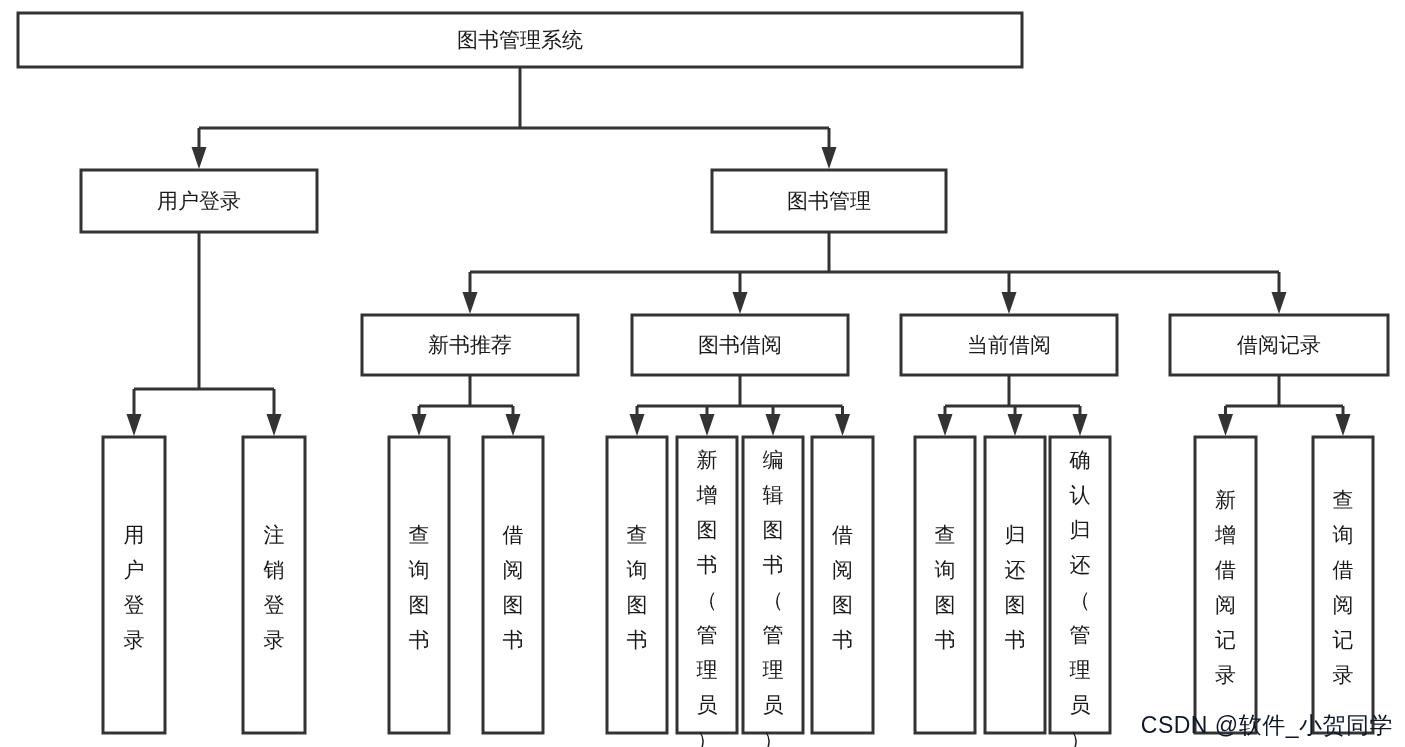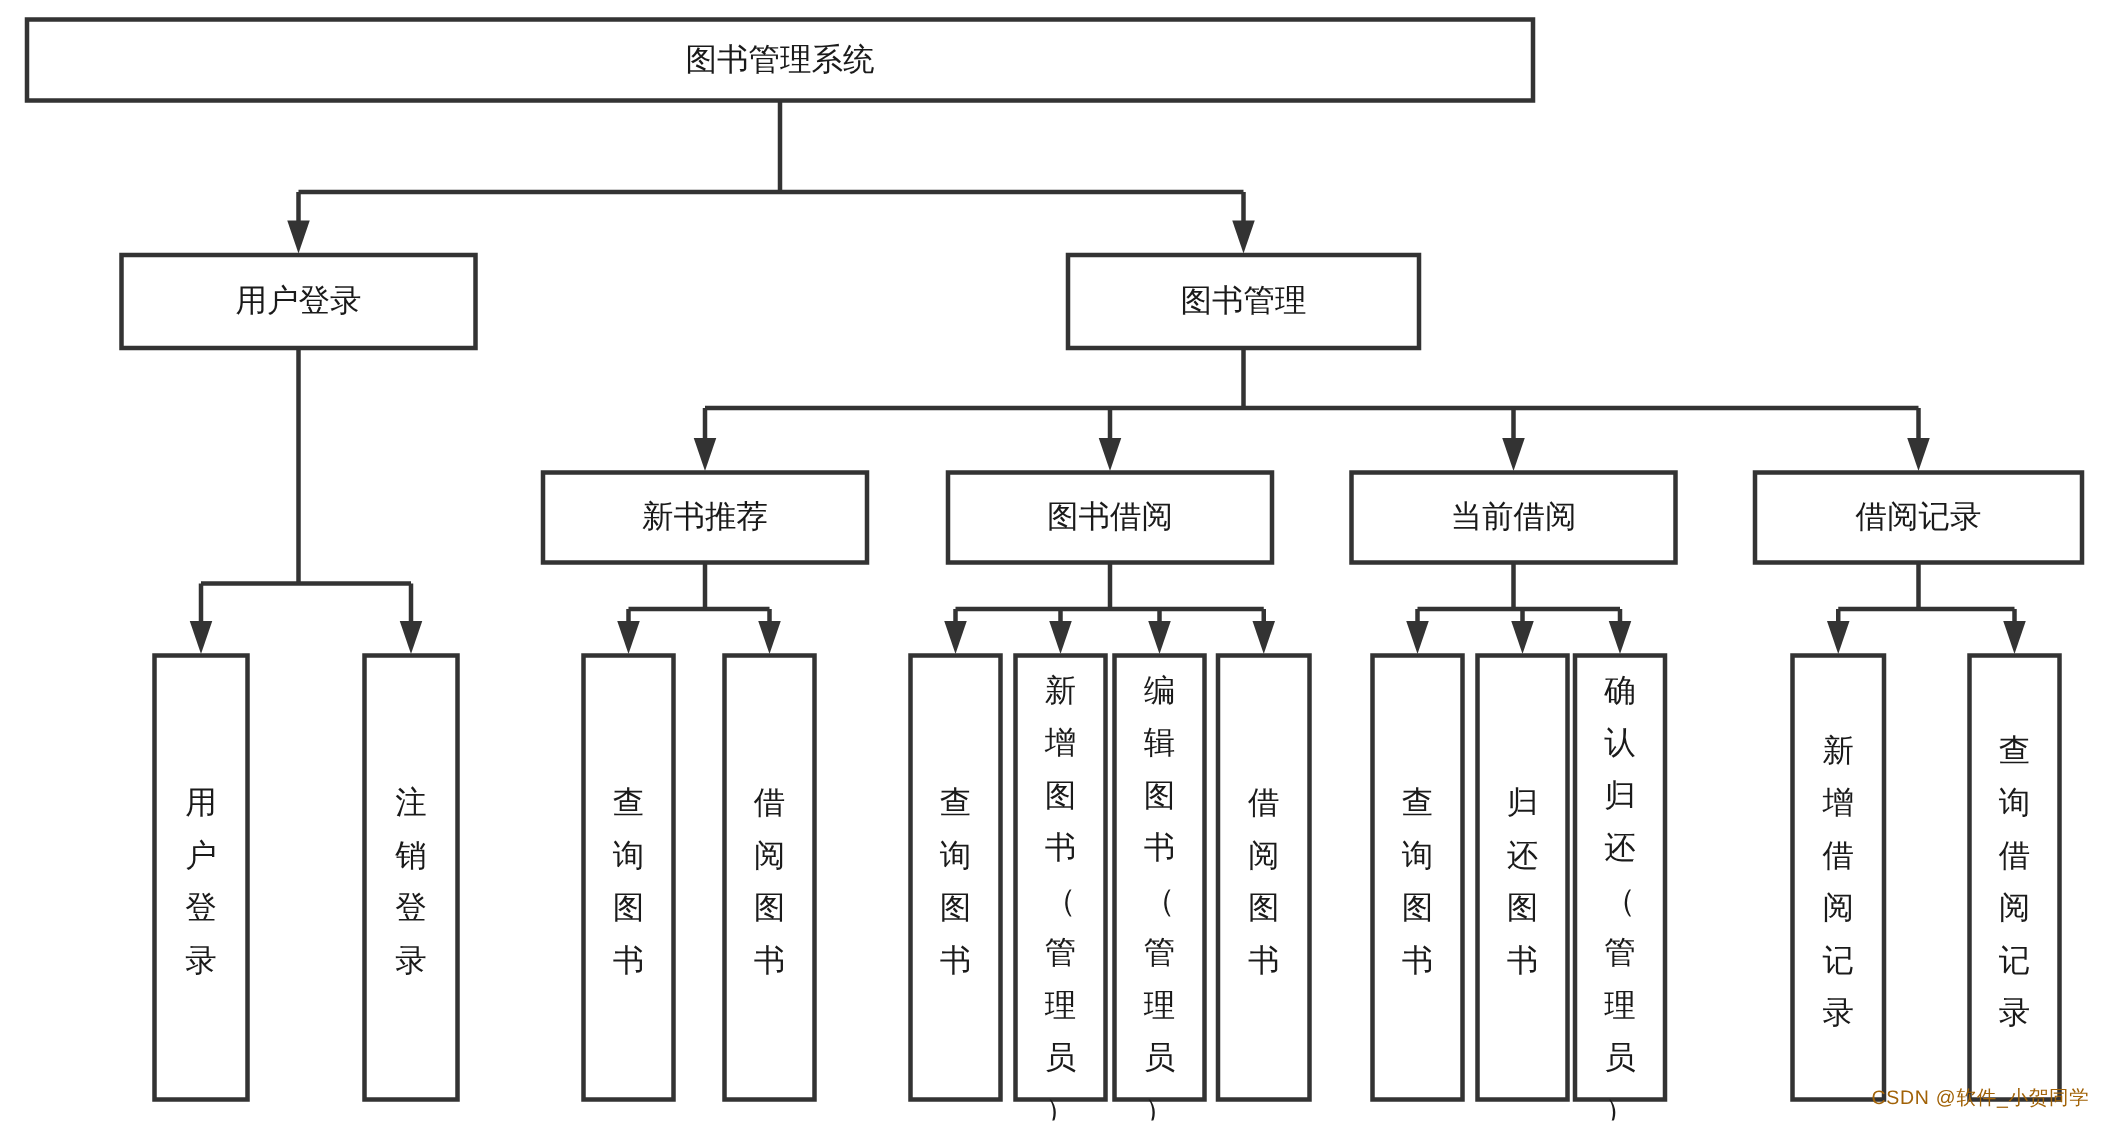--- a/index.html
+++ b/index.html
@@ -54,22 +54,22 @@
     fill: #1a1a1a;
     font-family: "Liberation Sans", "DejaVu Sans", sans-serif;
     font-size: 21px;
     text-anchor: middle;
   }
   .watermark {
     position: absolute;
     right: 12px;
     bottom: 6px;
     font-family: "Liberation Sans", "DejaVu Sans", sans-serif;
-    font-size: 13px;
-    color: #a16207;
+    font-size: 23px;
+    color: #0f172a;
     letter-spacing: 0.5px;
     white-space: nowrap;
     user-select: none;
   }
 </style>
 </head>
 <body>
 
 <div id="diagram-root">
   <svg id="tree-svg" viewBox="0 0 1405 747">

